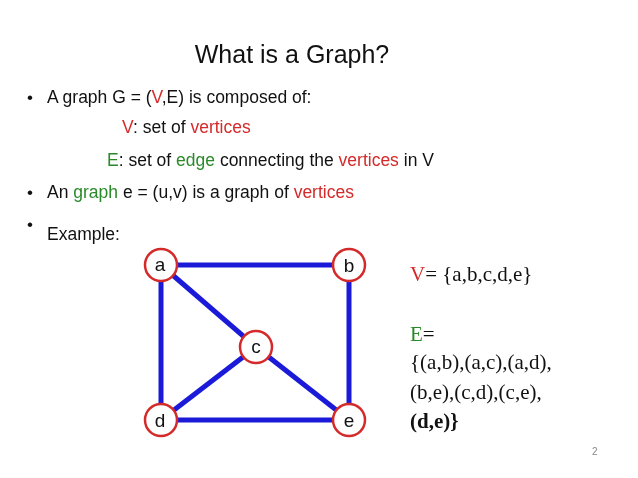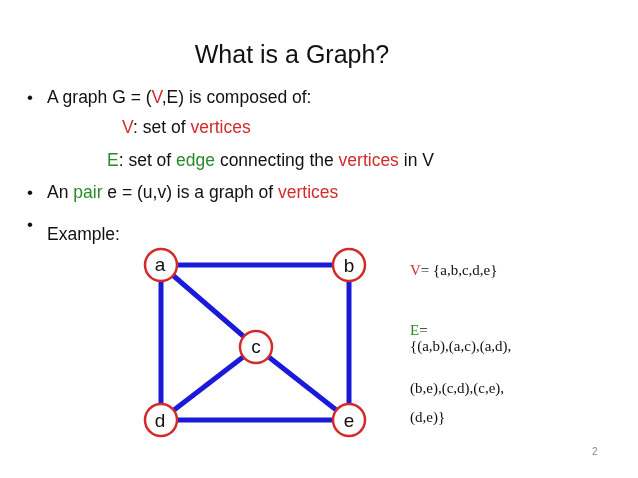--- a/index.html
+++ b/index.html
@@ -4,21 +4,21 @@
 <style>
   html, body { margin:0; padding:0; background:#ffffff; }
   body { width:638px; height:478px; position:relative; overflow:hidden;
          font-family:"Liberation Sans", "DejaVu Sans", sans-serif; color:#111; }
   .title { position:absolute; left:0; width:584px; top:40px; text-align:center;
            font-size:25px; color:#111; }
   .line { position:absolute; font-size:17.5px; white-space:nowrap; color:#111; }
   .bullet { position:absolute; font-size:17px; }
   .red { color:#d42a2a; }
   .green { color:#2a8a2a; }
-  .serif { font-family:"Liberation Serif", "DejaVu Serif", serif; font-size:15px; position:absolute; white-space:nowrap; color:#111; }
+  .serif { font-family:"Liberation Serif", "DejaVu Serif", serif; font-size:21px; position:absolute; white-space:nowrap; color:#111; }
   svg { position:absolute; left:0; top:0; }
   .pagenum { position:absolute; left:592px; top:446px; font-size:10px; color:#888; }
 </style>
 </head>
 <body>
 
 <div class="title">What is a Graph?</div>
 
 <div class="bullet" style="left:27px;top:88px;">•</div>
 <div class="line" style="left:47px;top:87px;">
@@ -28,21 +28,21 @@
 <div class="line" style="left:122px;top:117px;">
   <span class="red">V</span><span>: set of </span><span class="red">vertices</span>
 </div>
 
 <div class="line" style="left:107px;top:150px;">
   <span class="green">E</span><span>: set of </span><span class="green">edge</span><span> connecting the </span><span class="red">vertices</span><span> in V</span>
 </div>
 
 <div class="bullet" style="left:27px;top:183px;">•</div>
 <div class="line" style="left:47px;top:182px;">
-  <span>An </span><span class="green">pair</span><span> e = (u,v) is a graph of </span><span class="red">vertices</span>
+  <span>An </span><span class="green">graph</span><span> e = (u,v) is a graph of </span><span class="red">vertices</span>
 </div>
 
 <div class="bullet" style="left:27px;top:215px;">•</div>
 <div class="line" style="left:47px;top:224px;">
   <span>Example:</span>
 </div>
 
 <svg width="638" height="478">
   <g stroke="#1a1ad8" stroke-width="5">
     <line x1="161" y1="265" x2="349" y2="265"></line>
@@ -68,17 +68,17 @@
     <text x="349" y="427">e</text>
   </g>
 </svg>
 
 <div class="serif" style="left:410px;top:262px;">
   <span class="red">V</span><span>= {a,b,c,d,e}</span>
 </div>
 <div class="serif" style="left:410px;top:322px;">
   <span class="green">E</span><span>=</span>
 </div>
-<div class="serif" style="left:410px;top:338px;text-align:right;">{(a,b),(a,c),(a,d),</div>
+<div class="serif" style="left:410px;top:350px;text-align:right;">{(a,b),(a,c),(a,d),</div>
 <div class="serif" style="left:410px;top:380px;">(b,e),(c,d),(c,e),</div>
-<div class="serif" style="left:410px;top:409px;">(d,e)}</div>
+<div class="serif" style="left:410px;top:409px;font-weight:bold;">(d,e)}</div>
 
 <div class="pagenum">2</div>
 
 </body></html>

